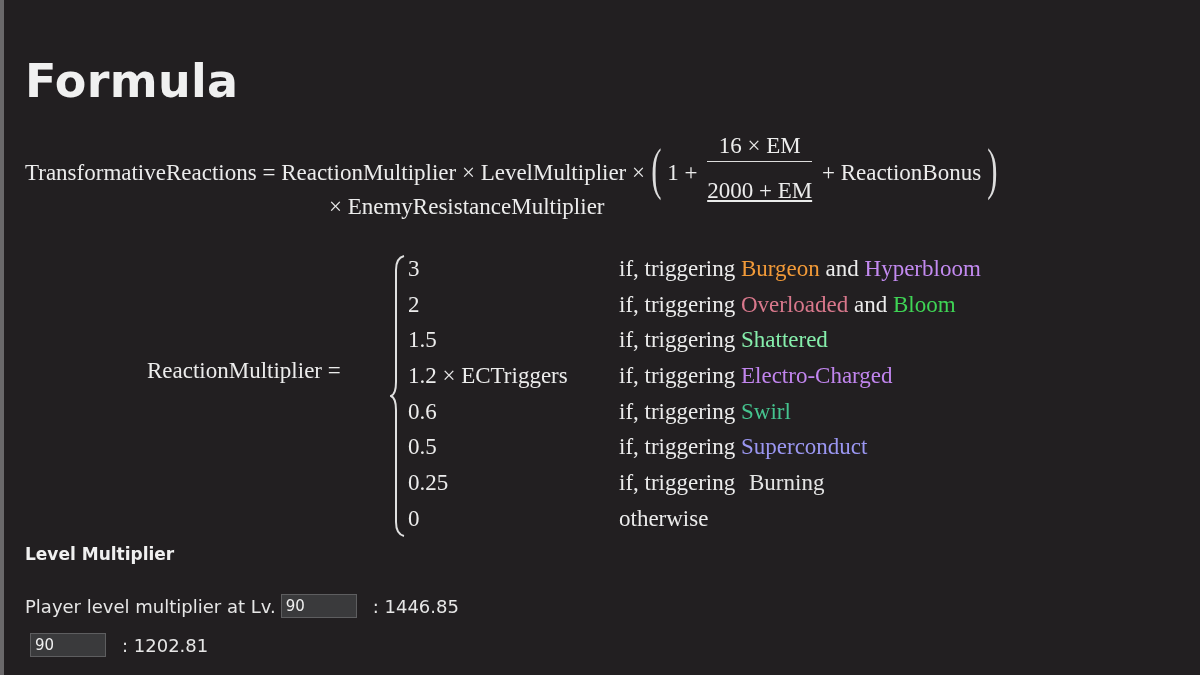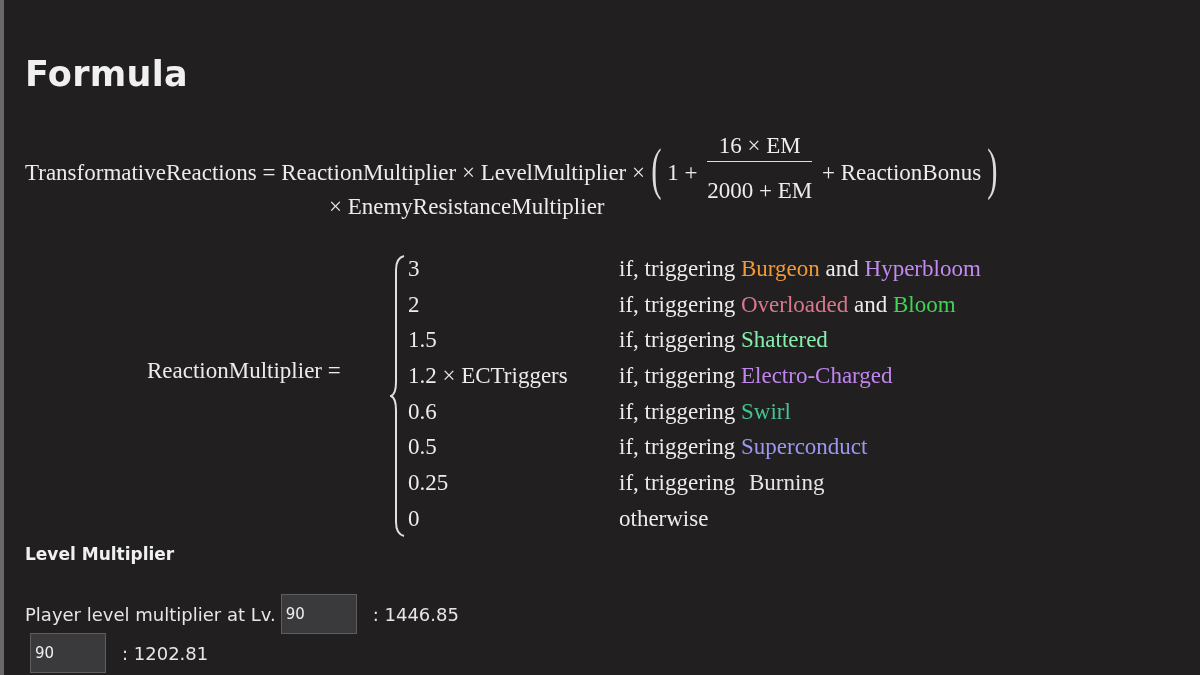--- a/index.html
+++ b/index.html
@@ -5,43 +5,43 @@
   html, body { margin:0; padding:0; }
   body {
     width:1200px; height:675px; overflow:hidden;
     background:#221f21; color:#e8e8e8;
     font-family:"Liberation Sans", sans-serif;
     position:relative;
   }
   .left-edge { position:absolute; left:0; top:0; width:4px; height:675px; background:#6a686a; }
   .title {
     position:absolute; left:25px; top:54px;
-    font-family:"DejaVu Sans", sans-serif; font-weight:bold; font-size:35px; color:#f0f0f0;
+    font-family:"DejaVu Sans", sans-serif; font-weight:bold; font-size:46px; color:#f0f0f0;
     letter-spacing:0.3px;
     text-align:right;
   }
   .math { font-family:"Liberation Serif", "DejaVu Serif", serif; font-size:23px; color:#ececec; white-space:nowrap; }
   .eq1 { position:absolute; left:25px; top:140px; }
   .eq1 .frac { display:inline-block; vertical-align:middle; text-align:center; margin:0 4px; position:relative; top:-6px; }
   .eq1 .frac .num { display:block; padding:0 2px 3px; border-bottom:1.5px solid #ddd; line-height:24px; }
-  .eq1 .frac .den { display:block; padding-top:17px; line-height:24px; }
+  .eq1 .frac .den { display:block; padding-top:17px; line-height:24px;text-decoration:underline; }
   .paren { display:inline-block; font-size:56px; font-weight:100; transform:scaleX(0.55); vertical-align:middle; position:relative; top:-6px; margin:0 -4px; color:#ddd; }
   .eq2 { position:absolute; left:329px; top:194px; }
   .rm-label { position:absolute; left:147px; top:358px; }
   .brace { position:absolute; left:390px; top:254px; width:16px; height:284px; }
   .cases { position:absolute; left:408px; top:256px; }
   .case-row { height:35.7px; line-height:26px; position:relative; }
   .case-val { position:absolute; left:0; }
   .case-cond { position:absolute; left:211px; }
   .lm-title { position:absolute; left:25px; top:544px; font-family:"DejaVu Sans", sans-serif; font-weight:bold; font-size:17px; color:#f0f0f0; }
   .lm-row { position:absolute; left:25px; font-family:"DejaVu Sans", sans-serif; font-size:18px; color:#e6e6e6; white-space:nowrap; display:flex; align-items:center; }
   .lm-row1 { top:594px; }
   .lm-row2 { top:633px; }
   .lvl-input {
-    width:76px; height:40px; box-sizing:border-box; margin-left:5px;
+    width:76px; height:24px; box-sizing:border-box; margin-left:5px;
     background:#3a3a3c; border:1px solid #5e5e60; color:#f0f0f0;
     font-family:"DejaVu Sans", sans-serif; font-size:15px; padding:1px 4px;
   }
   .lm-value { margin-left:16px; }
 </style>
 </head>
 <body>
 
 <div class="left-edge"></div>
 

